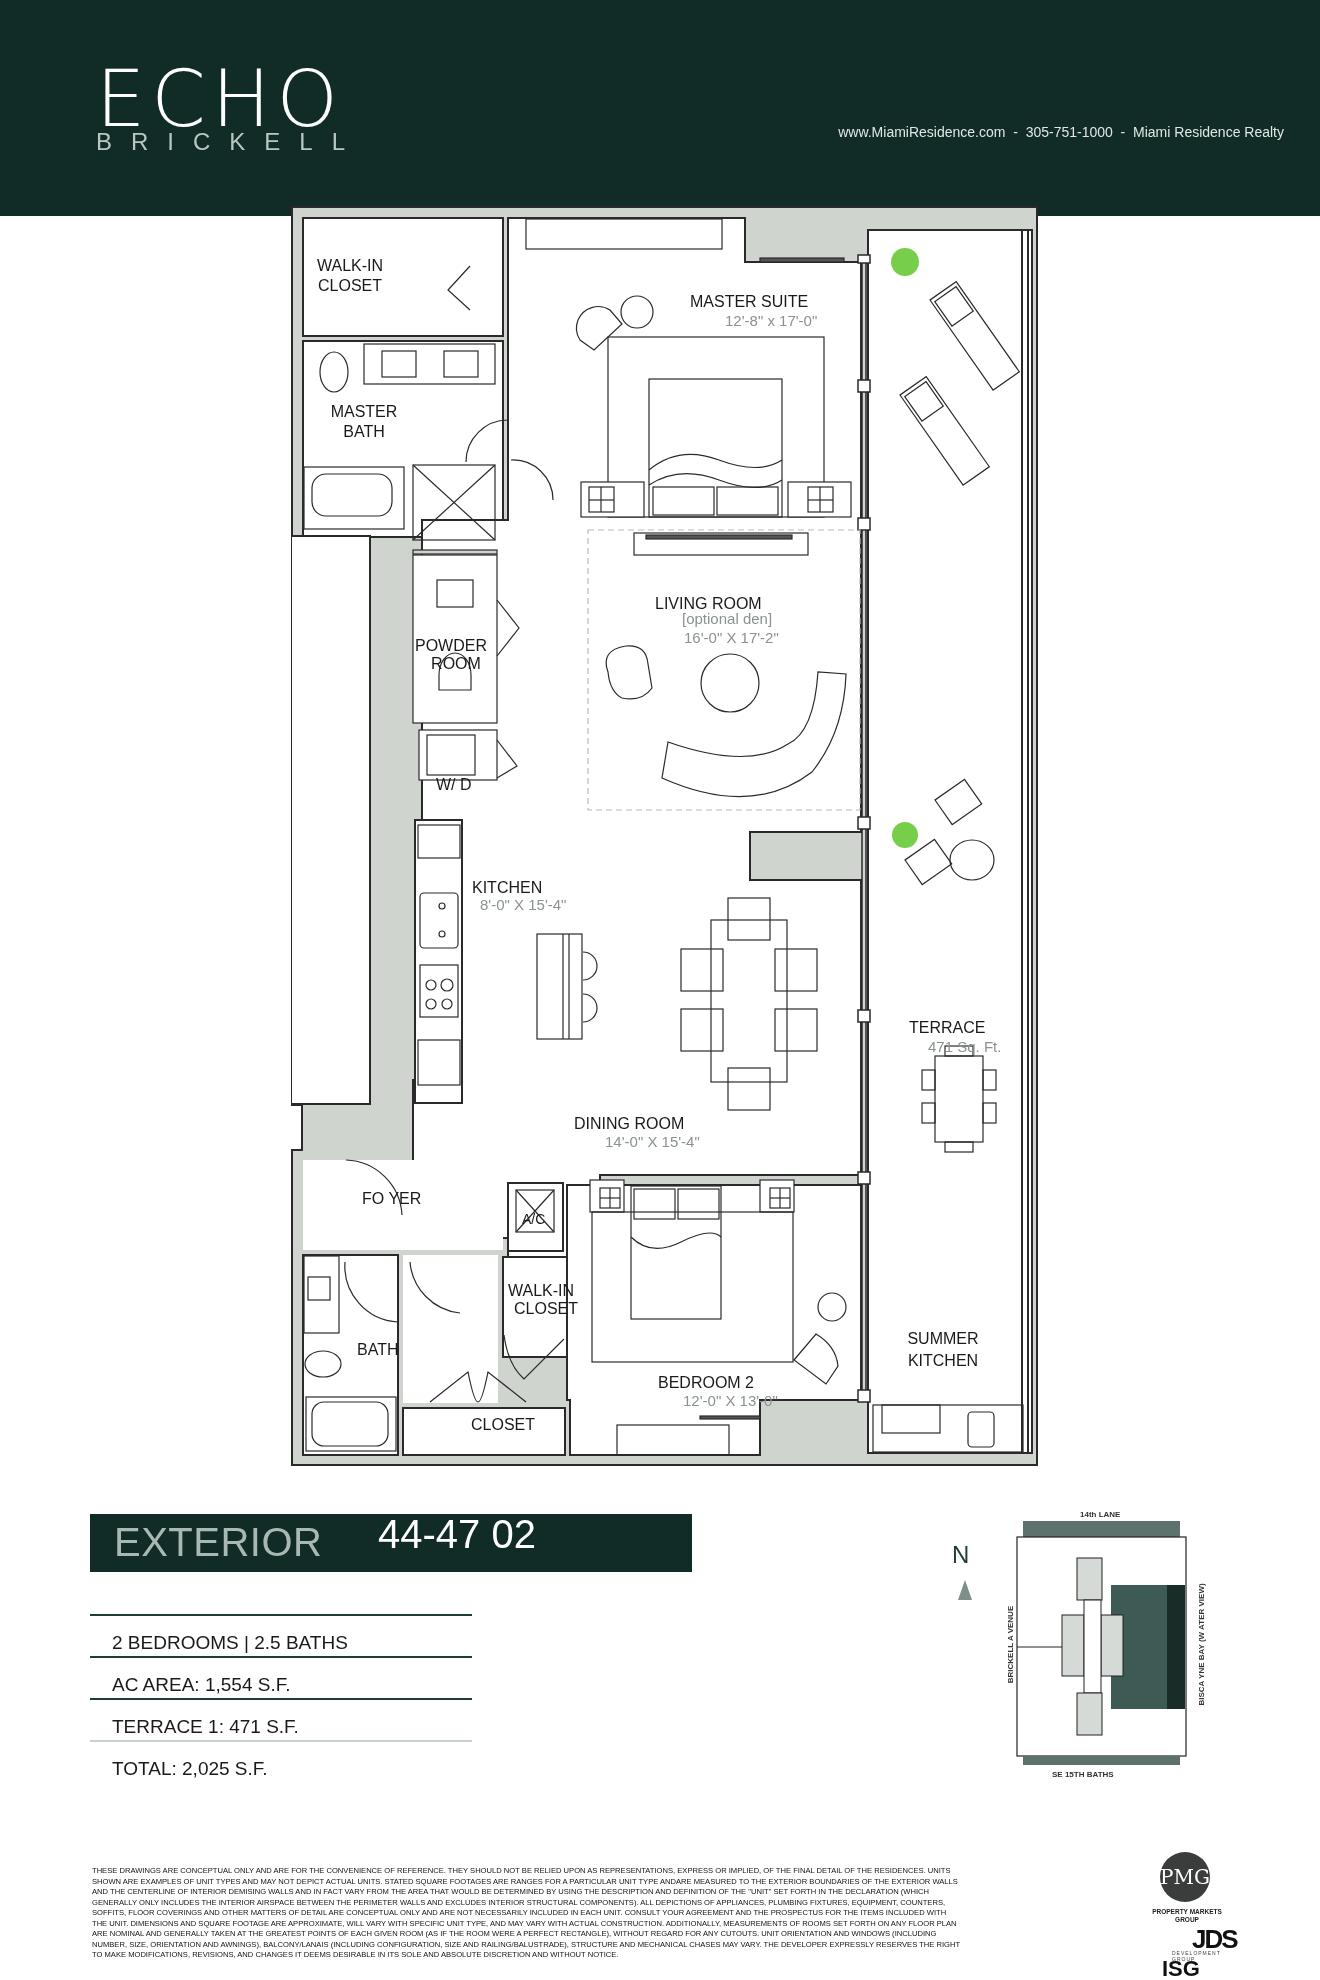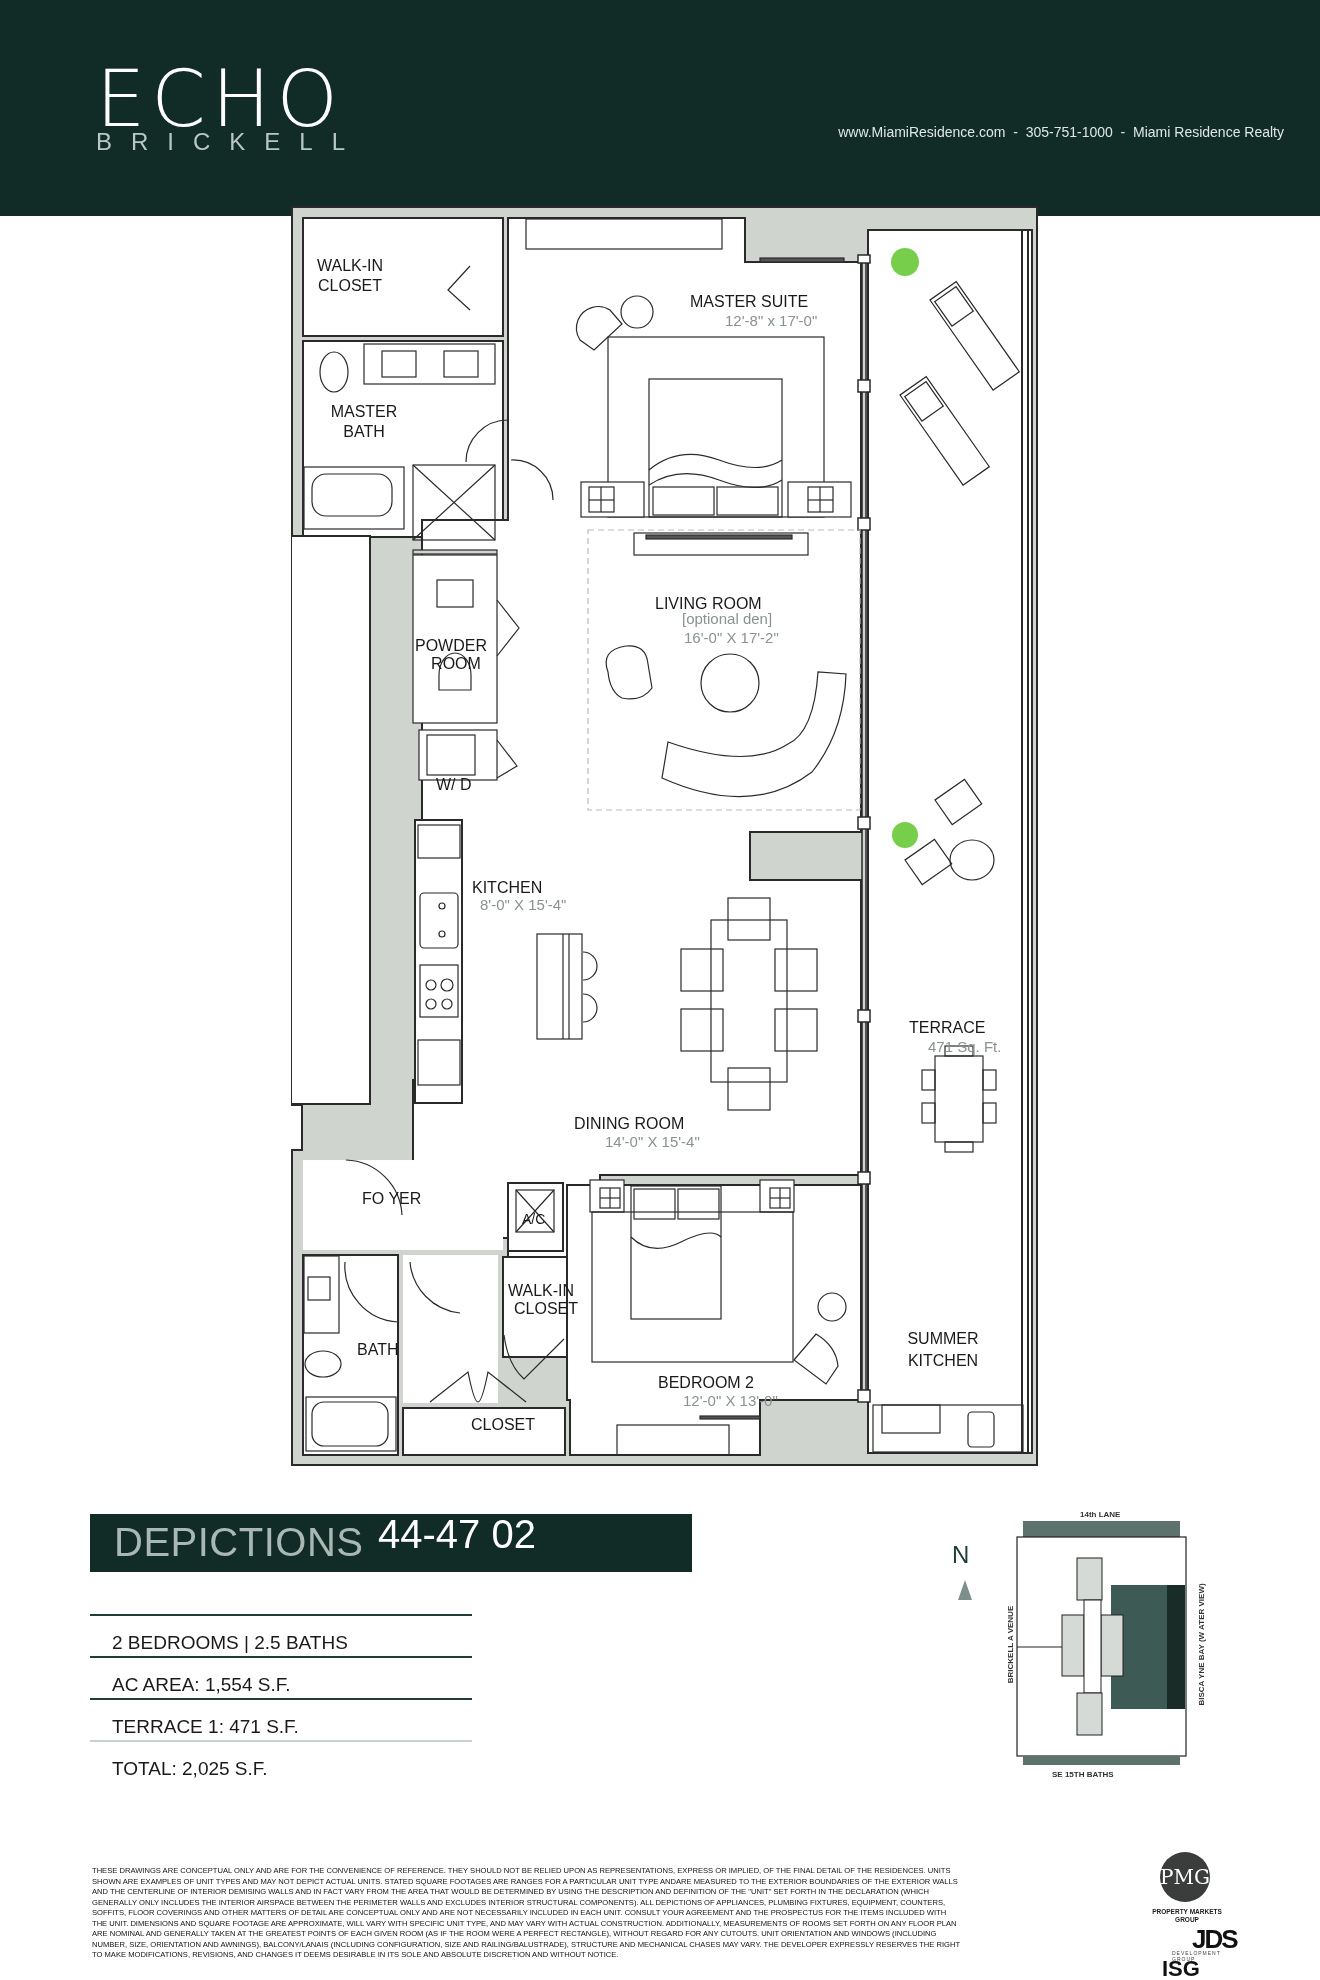--- a/index.html
+++ b/index.html
@@ -255,21 +255,21 @@
     <text class="room-label" x="357" y="1355"><tspan>BATH</tspan></text>
     <text class="room-label" x="658" y="1388"><tspan>BEDROOM 2</tspan></text>
     <text class="room-dim" x="683" y="1406"><tspan>12'-0" X 13'-0"</tspan></text>
     <text class="room-label" x="471" y="1430"><tspan>CLOSET</tspan></text>
     <text class="room-label" x="943" y="1344" text-anchor="middle"><tspan>SUMMER</tspan></text>
     <text class="room-label" x="943" y="1366" text-anchor="middle"><tspan>KITCHEN</tspan></text>
   </g>
 </svg>
 
 <div class="res-bar">
-  <span class="res-word">DEPICTIONS</span>
+  <span class="res-word">EXTERIOR</span>
   <span class="res-num">44-47 02</span>
 </div>
 <div class="spec" style="top:1574px">
     <span>2 BEDROOMS | 2.5 BATHS</span>
   </div>
 <div class="spec" style="top:1616px">
     <span>AC AREA: 1,554 S.F.</span>
   </div>
 <div class="spec" style="top:1658px">
     <span>TERRACE 1: 471 S.F.</span>

